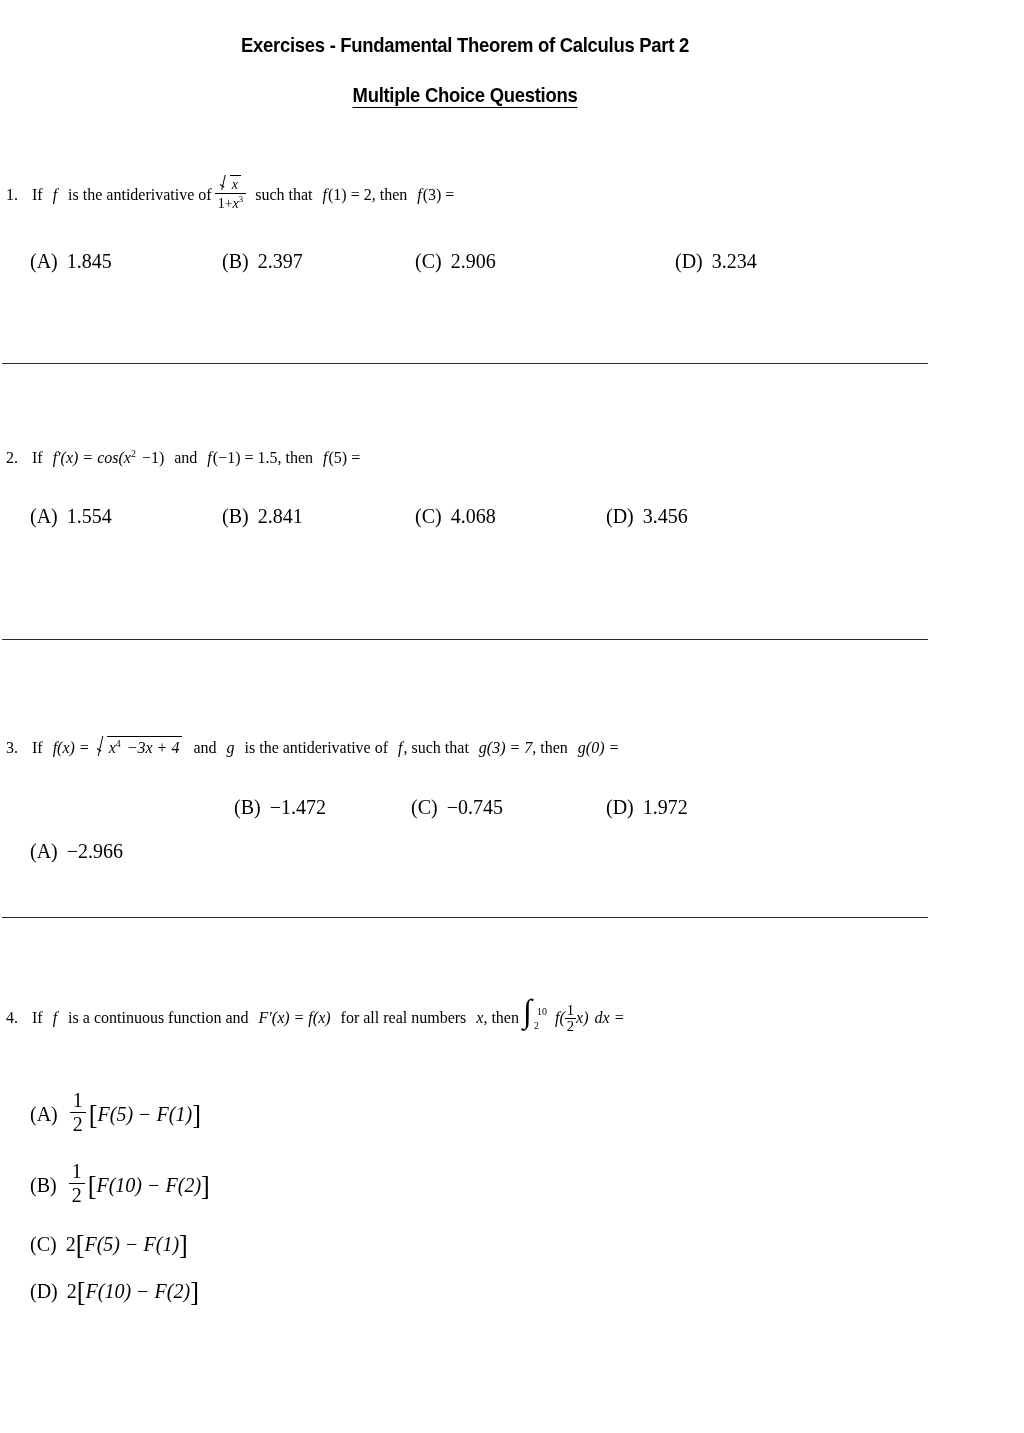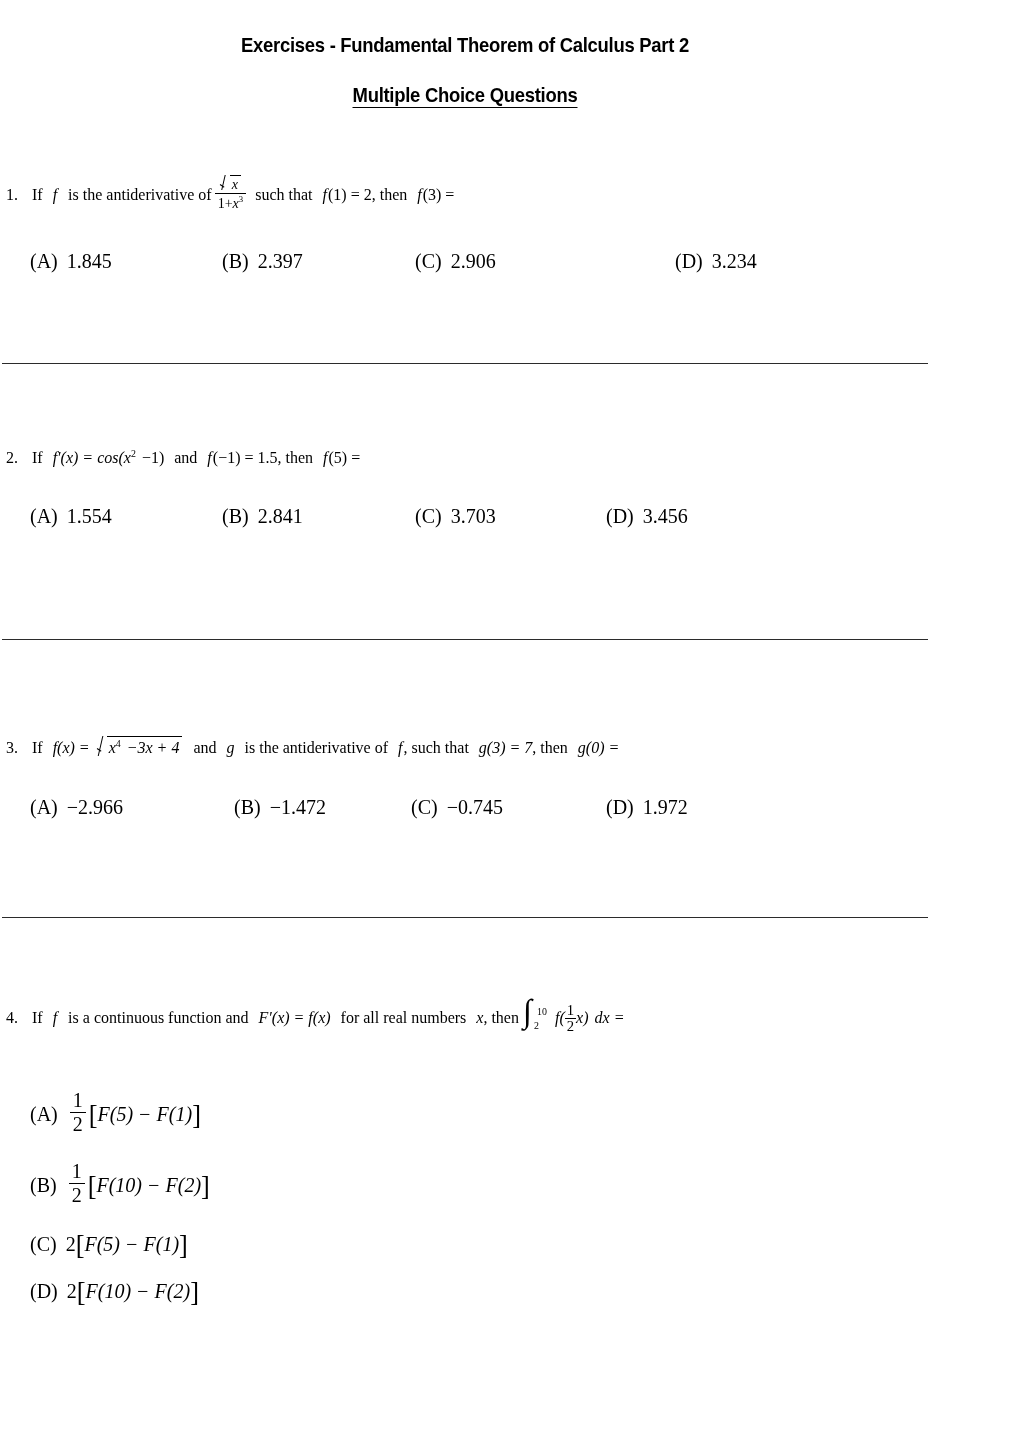--- a/index.html
+++ b/index.html
@@ -245,32 +245,32 @@
 
 <div class="divider" style="top:363px;"></div>
 
 <div class="question" style="top:448px;">
   <span class="q-num">2.</span><span class="q-body"><span>If</span><span class="spw"></span><span class="it">f′(x) = cos(</span><span class="it">x</span><sup class="pwn">2</sup><span class="sp"></span><span>−1)</span><span class="spw"></span><span>and</span><span class="spw"></span><span class="fn it">f</span><span>(−1) = 1.5</span><span>, then</span><span class="spw"></span><span class="fn it">f</span><span>(5) =</span></span>
 </div>
 
 <div class="choices-row" style="top:505px;">
   <span class="choice" style="left:30px;"><span class="lab">(A)</span><span>1.554</span></span>
   <span class="choice" style="left:222px;"><span class="lab">(B)</span><span>2.841</span></span>
-  <span class="choice" style="left:415px;"><span class="lab">(C)</span><span>3.703</span></span>
+  <span class="choice" style="left:415px;"><span class="lab">(C)</span><span>4.068</span></span>
   <span class="choice" style="left:606px;"><span class="lab">(D)</span><span>3.456</span></span>
 </div>
 
 <div class="divider" style="top:639px;"></div>
 
 <div class="question" style="top:735px;">
   <span class="q-num">3.</span><span class="q-body"><span>If</span><span class="spw"></span><span class="it">f(x) =</span><span class="sp"></span><span class="rad"><span class="radicand"><span class="it">x</span><sup class="pwn">4</sup><span class="sp"></span><span class="it">−3x + 4</span></span></span><span class="spw"></span><span>and</span><span class="spw"></span><span class="it">g</span><span class="spw"></span><span>is the antiderivative of</span><span class="spw"></span><span class="fn it">f</span><span>, such that</span><span class="spw"></span><span class="it">g(3) = 7</span><span>, then</span><span class="spw"></span><span class="it">g(0) =</span></span>
 </div>
 
 <div class="choices-row" style="top:796px;">
-  <span class="choice" style="left:30px;"><span class="lab">(A)</span><span>−2.966</span></span>
+  <span class="choice" style="left:30px;margin-top:44px;"><span class="lab">(A)</span><span>−2.966</span></span>
   <span class="choice" style="left:222px;margin-left:12px;"><span class="lab">(B)</span><span>−1.472</span></span>
   <span class="choice" style="left:411px;"><span class="lab">(C)</span><span>−0.745</span></span>
   <span class="choice" style="left:606px;"><span class="lab">(D)</span><span>1.972</span></span>
 </div>
 
 <div class="divider" style="top:917px;"></div>
 
 <div class="question" style="top:1003px;">
   <span class="q-num">4.</span><span class="q-body"><span>If</span><span class="spw"></span><span class="fn it">f</span><span class="spw"></span><span>is a continuous function and</span><span class="spw"></span><span class="it">F′(x) = f(x)</span><span class="spw"></span><span>for all real numbers</span><span class="spw"></span><span class="it">x</span><span>, then</span><span class="integral"><span class="sym">∫</span><span class="upper">10</span><span class="lower">2</span></span><span class="it">f(</span><span class="frac-half"><span class="num">1</span><span class="den">2</span></span><span class="it">x)</span><span class="sp"></span><span class="it">dx =</span></span>
 </div>

